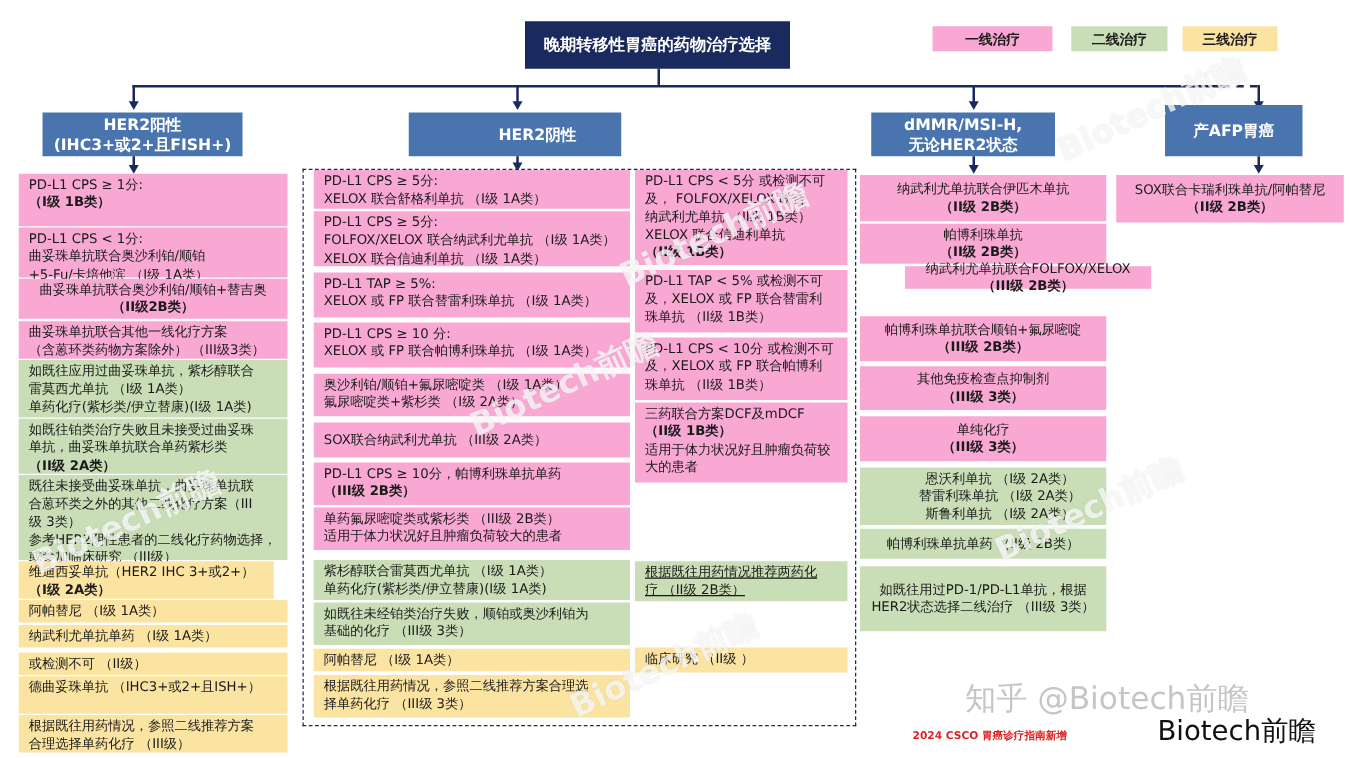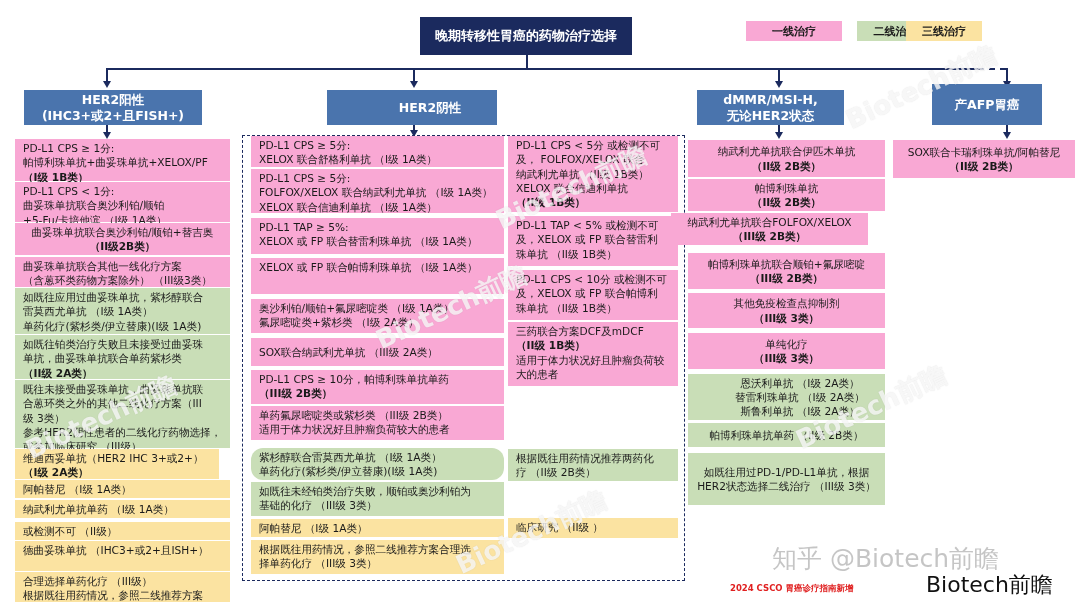--- a/index.html
+++ b/index.html
@@ -23,36 +23,36 @@
     .brand { left: 926px; top: 570px; font-size: 22px; color: #111; }
     .wm { color: rgba(255,255,255,0.75); font-size: 26px; font-weight: bold; transform: rotate(-25deg); pointer-events: none; text-shadow: 0 0 1px rgba(120,120,120,0.25); }
   </style>
 </head>
 <body>
 
 <div class="abs title-box">晚期转移性胃癌的药物治疗选择</div>
 
 <div class="abs legend blue" style="left:746px; width:96px;">一线治疗</div>
 <div class="abs legend green" style="left:857px; width:77px;">二线治疗</div>
-<div class="abs legend yellow" style="left:906px; width:76px;">三线治疗</div>
+<div class="abs legend yellow" style="left:946px; width:76px;">三线治疗</div>
 
 <div class="abs vline" style="left:526px; top:55px; height:14px;"></div>
 <div class="abs hline" style="left:106px; top:68px; width:872px;"></div>
 <div class="abs" style="left:978px; top:68px; width:28px; border-top:2px dashed #1b2a5e;"></div>
 
 <div class="abs vline" style="left:106px; top:68px; height:14px;"></div>
 <div class="abs arrow" style="left:103px; top:81px;"></div>
 <div class="abs vline" style="left:413px; top:68px; height:14px;"></div>
 <div class="abs arrow" style="left:410px; top:81px;"></div>
 <div class="abs vline" style="left:778px; top:68px; height:14px;"></div>
 <div class="abs arrow" style="left:775px; top:81px;"></div>
 <div class="abs vline" style="left:1006px; top:68px; height:14px;"></div>
 <div class="abs arrow" style="left:1003px; top:81px;"></div>
 
-<div class="abs branch" style="left:24px; top:90px; width:178px; height:35px;">
+<div class="abs branch" style="left:34px; top:90px; width:160px; height:35px;">
   <span>HER2阳性</span>
   <span>(IHC3+或2+且FISH+)</span>
 </div>
 <div class="abs branch" style="left:327px; top:90px; width:170px; height:35px;padding-left:36px;">
   <span>HER2阴性</span>
 </div>
 <div class="abs branch" style="left:697px; top:90px; width:147px; height:35px;">
   <span class="squiggle-wrap">dMMR/MSI-H,</span>
   <span>无论HER2状态</span>
 </div>
@@ -66,21 +66,20 @@
 <div class="abs arrow" style="left:410px; top:130px;"></div>
 <div class="abs vline" style="left:778px; top:125px; height:8px;"></div>
 <div class="abs arrow" style="left:775px; top:132px;"></div>
 <div class="abs vline" style="left:1006px; top:125px; height:8px;"></div>
 <div class="abs arrow" style="left:1003px; top:132px;"></div>
 
 <div class="abs dash-box"></div>
 
 <div class="card blue" style="left:15px; top:139px; width:215px; height:42px;">
   <div>PD-L1 CPS ≥ 1分:</div>
-  <div>帕博利珠单抗+曲妥珠单抗+XELOX/PF</div>
   <div style="font-weight:bold">（I级 1B类）</div>
 </div>
 <div class="card blue" style="left:15px; top:182px; width:215px; height:40px;">
   <div>PD-L1 CPS  &lt; 1分:</div>
   <div>曲妥珠单抗联合奥沙利铂/顺铂</div>
   <div>+5-Fu/卡培他滨 （I级 1A类）</div>
 </div>
 <div class="card blue center" style="left:15px; top:223px; width:215px; height:32px;">
   <div>曲妥珠单抗联合奥沙利铂/顺铂+替吉奥</div>
   <div style="font-weight:bold">（II级2B类）</div>
@@ -116,56 +115,57 @@
 <div class="card yellow" style="left:15px; top:500px; width:215px; height:18px;">
   <div>纳武利尤单抗单药 （I级 1A类）</div>
 </div>
 <div class="card yellow" style="left:15px; top:522px; width:215px; height:18px;">
   <div>或检测不可 （II级）</div>
 </div>
 <div class="card yellow" style="left:15px; top:541px; width:215px; height:30px;">
   <div>德曲妥珠单抗 （IHC3+或2+且ISH+）</div>
 </div>
 <div class="card yellow" style="left:15px; top:572px; width:215px; height:30px;">
+  <div>根据既往用药情况，参照二线推荐方案</div>
   <div>合理选择单药化疗 （III级）</div>
-  <div>根据既往用药情况，参照二线推荐方案</div>
 </div>
 
 <div class="card blue" style="left:251px; top:136px; width:253px; height:31px;">
   <div>PD-L1 CPS ≥ 5分:</div>
   <div>XELOX 联合舒格利单抗 （I级 1A类）</div>
 </div>
 <div class="card blue" style="left:251px; top:169px; width:253px; height:44px;">
   <div>PD-L1 CPS ≥ 5分:</div>
   <div>FOLFOX/XELOX 联合纳武利尤单抗 （I级 1A类）</div>
   <div>XELOX 联合信迪利单抗  （I级 1A类）</div>
 </div>
 <div class="card blue" style="left:251px; top:218px; width:253px; height:36px;">
   <div>PD-L1 TAP ≥ 5%:</div>
   <div>XELOX 或 FP 联合替雷利珠单抗 （I级 1A类）</div>
 </div>
 <div class="card blue" style="left:251px; top:258px; width:253px; height:36px;">
+  <div>PD-L1 CPS ≥ 10 分:</div>
   <div>XELOX 或 FP 联合帕博利珠单抗 （I级 1A类）</div>
 </div>
 <div class="card blue" style="left:251px; top:299px; width:253px; height:34px;">
   <div>奥沙利铂/顺铂+氟尿嘧啶类 （I级 1A类）</div>
   <div>氟尿嘧啶类+紫杉类  （I级 2A类）</div>
 </div>
 <div class="card blue" style="left:251px; top:338px; width:253px; height:28px;">
   <div style="margin-top:5px">SOX联合纳武利尤单抗 （III级 2A类）</div>
 </div>
 <div class="card blue" style="left:251px; top:370px; width:253px; height:34px;">
   <div>PD-L1 CPS ≥ 10分，帕博利珠单抗单药</div>
   <div style="font-weight:bold">（III级 2B类）</div>
 </div>
 <div class="card blue" style="left:251px; top:406px; width:253px; height:34px;">
   <div>单药氟尿嘧啶类或紫杉类 （III级 2B类）</div>
   <div>适用于体力状况好且肿瘤负荷较大的患者</div>
 </div>
-<div class="card green" style="left:251px; top:448px; width:253px; height:32px;border-radius:12px;">
+<div class="card green" style="left:251px; top:448px; width:253px; height:32px;">
   <div>紫杉醇联合雷莫西尤单抗 （I级 1A类）</div>
   <div>单药化疗(紫杉类/伊立替康)(I级 1A类)</div>
 </div>
 <div class="card green" style="left:251px; top:482px; width:253px; height:34px;">
   <div>如既往未经铂类治疗失败，顺铂或奥沙利铂为</div>
   <div>基础的化疗 （III级 3类）</div>
 </div>
 <div class="card yellow" style="left:251px; top:519px; width:253px; height:18px;">
   <div>阿帕替尼 （I级 1A类）</div>
 </div>
@@ -190,37 +190,37 @@
   <div>PD-L1 CPS &lt; 10分 或检测不可</div>
   <div>及，XELOX 或 FP 联合帕博利</div>
   <div>珠单抗  （II级 1B类）</div>
 </div>
 <div class="card blue" style="left:508px; top:322px; width:170px; height:64px;">
   <div>三药联合方案DCF及mDCF</div>
   <div style="font-weight:bold">（II级 1B类）</div>
   <div>适用于体力状况好且肿瘤负荷较</div>
   <div>大的患者</div>
 </div>
-<div class="card green" style="left:508px; top:449px; width:170px; height:32px;">
+<div class="card green" style="left:508px; top:449px; width:170px; height:32px;text-decoration:underline;">
   <div>根据既往用药情况推荐两药化</div>
   <div>疗 （II级 2B类）</div>
 </div>
 <div class="card yellow" style="left:508px; top:518px; width:170px; height:20px;">
   <div>临床研究 （II级 ）</div>
 </div>
 
 <div class="card blue center" style="left:688px; top:140px; width:197px; height:37px;">
   <div>纳武利尤单抗联合伊匹木单抗</div>
   <div style="font-weight:bold">（II级 2B类）</div>
 </div>
 <div class="card blue center" style="left:688px; top:179px; width:197px; height:32px;">
   <div>帕博利珠单抗</div>
   <div style="font-weight:bold">（II级 2B类）</div>
 </div>
-<div class="card blue center" style="left:671px; top:213px; width:197px; height:32px;">
+<div class="card blue center" style="left:724px; top:213px; width:197px; height:18px;">
   <div>纳武利尤单抗联合FOLFOX/XELOX</div>
   <div style="font-weight:bold">（III级 2B类）</div>
 </div>
 <div class="card blue center" style="left:688px; top:253px; width:197px; height:36px;">
   <div>帕博利珠单抗联合顺铂+氟尿嘧啶</div>
   <div style="font-weight:bold">（III级 2B类）</div>
 </div>
 <div class="card blue center" style="left:688px; top:293px; width:197px; height:35px;">
   <div>其他免疫检查点抑制剂</div>
   <div style="font-weight:bold">（III级 3类）</div>

